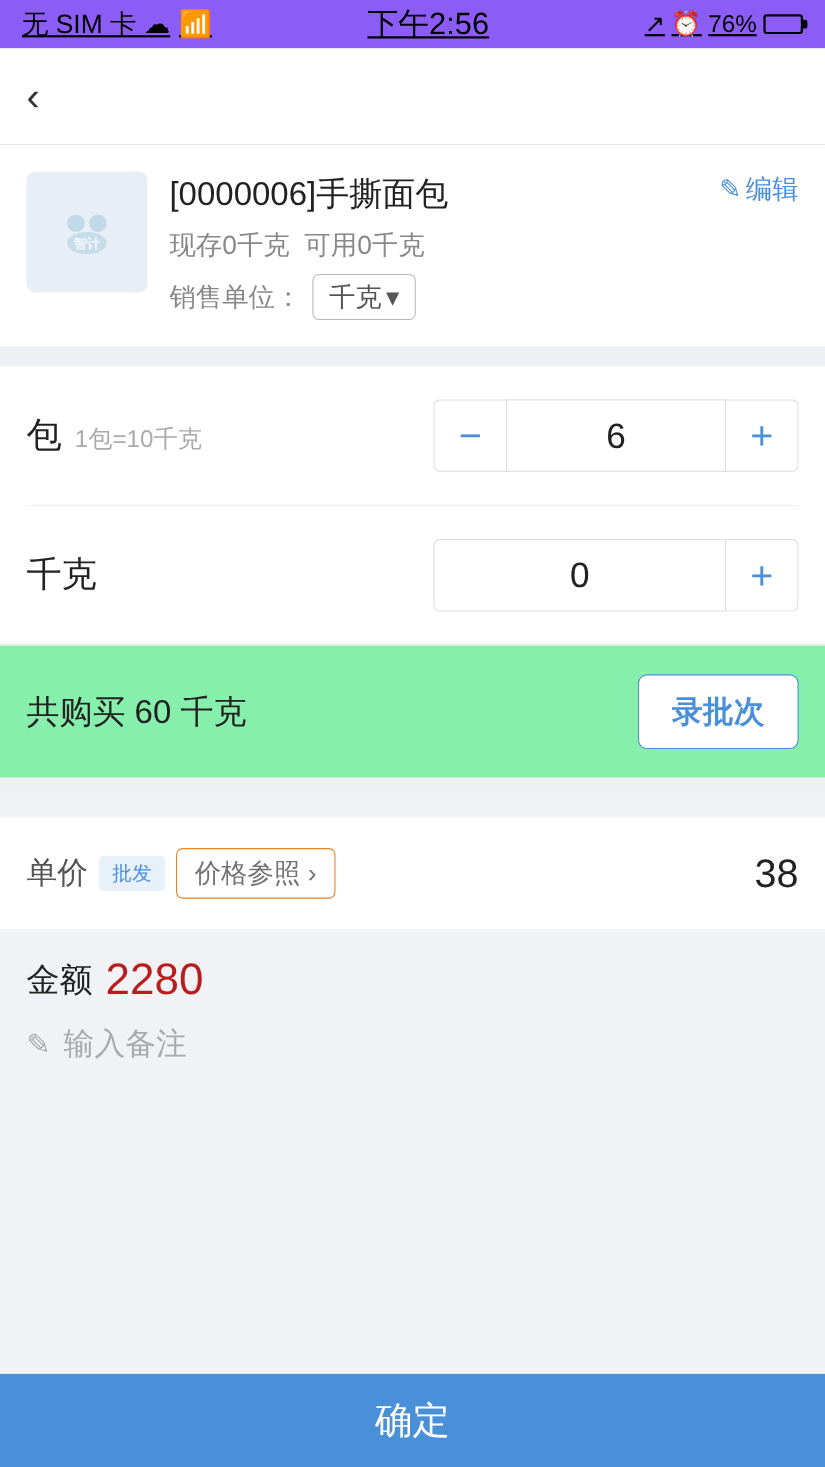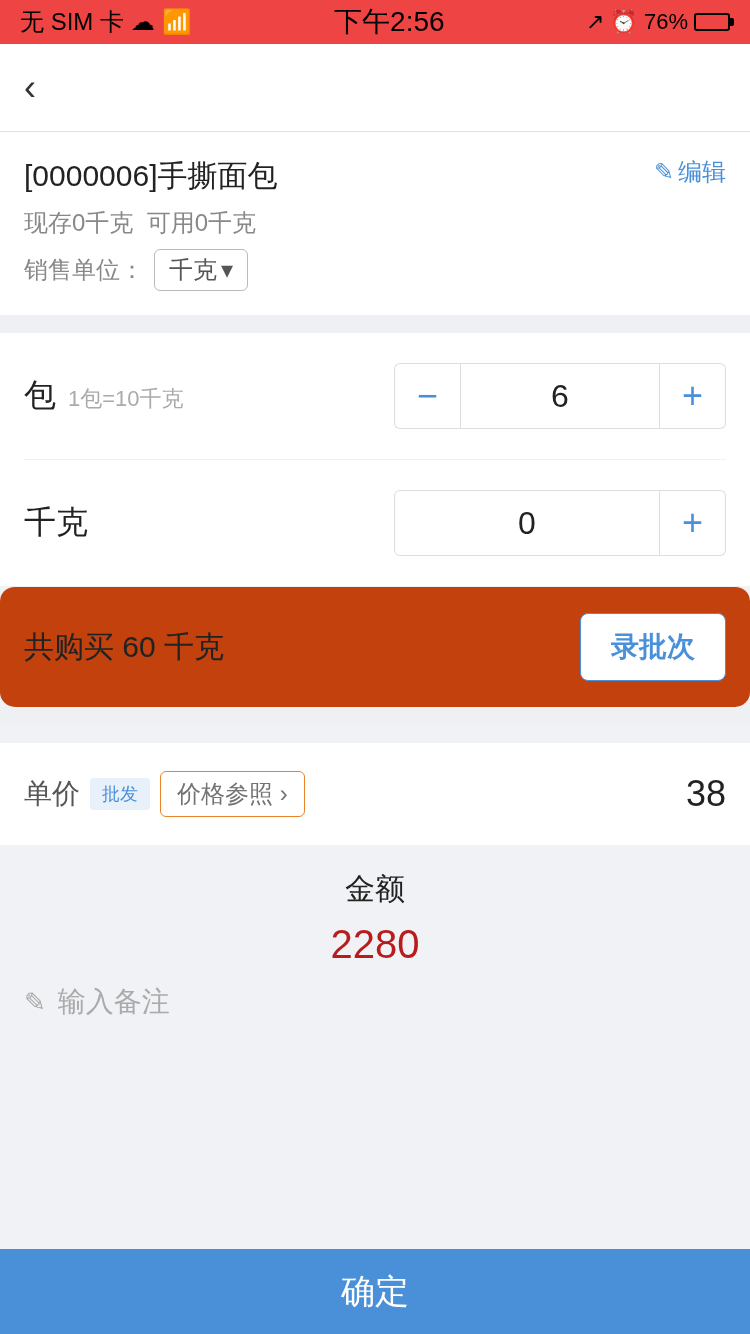--- a/index.html
+++ b/index.html
@@ -10,27 +10,28 @@
       font-family: -apple-system, "PingFang SC", "Helvetica Neue", Arial, sans-serif;
       background: #f0f2f5;
       display: flex;
       flex-direction: column;
     }
 
     
     .status-bar {
       width: 100%;
       height: 44px;
-      background: #ef4444;
+      background: #8b5cf6;
       display: flex;
       align-items: center;
       justify-content: space-between;
       padding: 0 20px;
       font-size: 26px;
       color: #000;
+      text-decoration: underline;
     }
     .status-left { display: flex; align-items: center; gap: 8px; font-size: 24px; }
     .status-center { font-size: 28px; font-weight: 500; }
     .status-right { display: flex; align-items: center; gap: 6px; font-size: 22px; }
 
     
     .nav-bar {
       width: 100%;
       height: 88px;
       background: #fff;
@@ -163,27 +164,26 @@
       color: #4a90d9;
       display: flex;
       align-items: center;
       justify-content: center;
       cursor: pointer;
       border-radius: 0 6px 6px 0;
     }
 
     
     .total-row {
-      background: #c2410c;
+      background: #86efac;
       padding: 26px 24px;
       display: flex;
       align-items: center;
       justify-content: space-between;
       border-top: 1px solid #f0f0f0;
-      border-radius: 15px;
     }
     .total-text { font-size: 30px; color: #222; }
     .record-btn {
       border: 1px solid #4a90d9;
       border-radius: 8px;
       padding: 14px 30px;
       font-size: 28px;
       color: #4a90d9;
       background: #fff;
       cursor: pointer;
@@ -219,21 +219,21 @@
       gap: 4px;
       cursor: pointer;
     }
     .price-value { font-size: 36px; color: #222; font-weight: 400; }
 
     
     .amount-section {
       background: #f0f2f5;
       padding: 24px 24px 0 24px;
     }
-    .amount-row { display: flex; align-items: center; gap: 12px; margin-bottom: 16px; flex-direction: column; }
+    .amount-row { display: flex; align-items: center; gap: 12px; margin-bottom: 16px; }
     .amount-label { font-size: 30px; color: #222; }
     .amount-value { font-size: 40px; color: #b91c1c; font-weight: 500; }
     .remark-row {
       display: flex;
       align-items: center;
       gap: 12px;
       padding-bottom: 20px;
     }
     .remark-icon { font-size: 26px; color: #aaa; }
     .remark-text { font-size: 28px; color: #aaa; }
@@ -299,20 +299,28 @@
     <span>76%</span>
     <span class="battery-bar"><span class="battery-fill"></span></span>
   </div>
 </div>
 
 <div class="nav-bar">
   <span class="nav-back">‹</span>
 </div>
 
 <div class="product-section">
+  <div class="product-image">
+    <svg viewBox="0 0 60 60" xmlns="http://www.w3.org/2000/svg">
+      <circle cx="20" cy="22" r="8" fill="#7ab3d4" opacity="0.7"></circle>
+      <circle cx="40" cy="22" r="8" fill="#7ab3d4" opacity="0.7"></circle>
+      <ellipse cx="30" cy="40" rx="18" ry="10" fill="#7ab3d4" opacity="0.6"></ellipse>
+      <text x="30" y="44" text-anchor="middle" font-size="12" fill="#fff" font-weight="bold">智计</text>
+    </svg>
+  </div>
   <div class="product-info">
     <div class="product-name">
       <span>[0000006]</span><span>手撕面包</span>
     </div>
     <div class="product-stock">
       <span>现存0千克</span>&nbsp;&nbsp;<span>可用0千克</span>
     </div>
     <div class="product-unit-row">
       <span>销售单位：</span>
       <div class="unit-dropdown">

